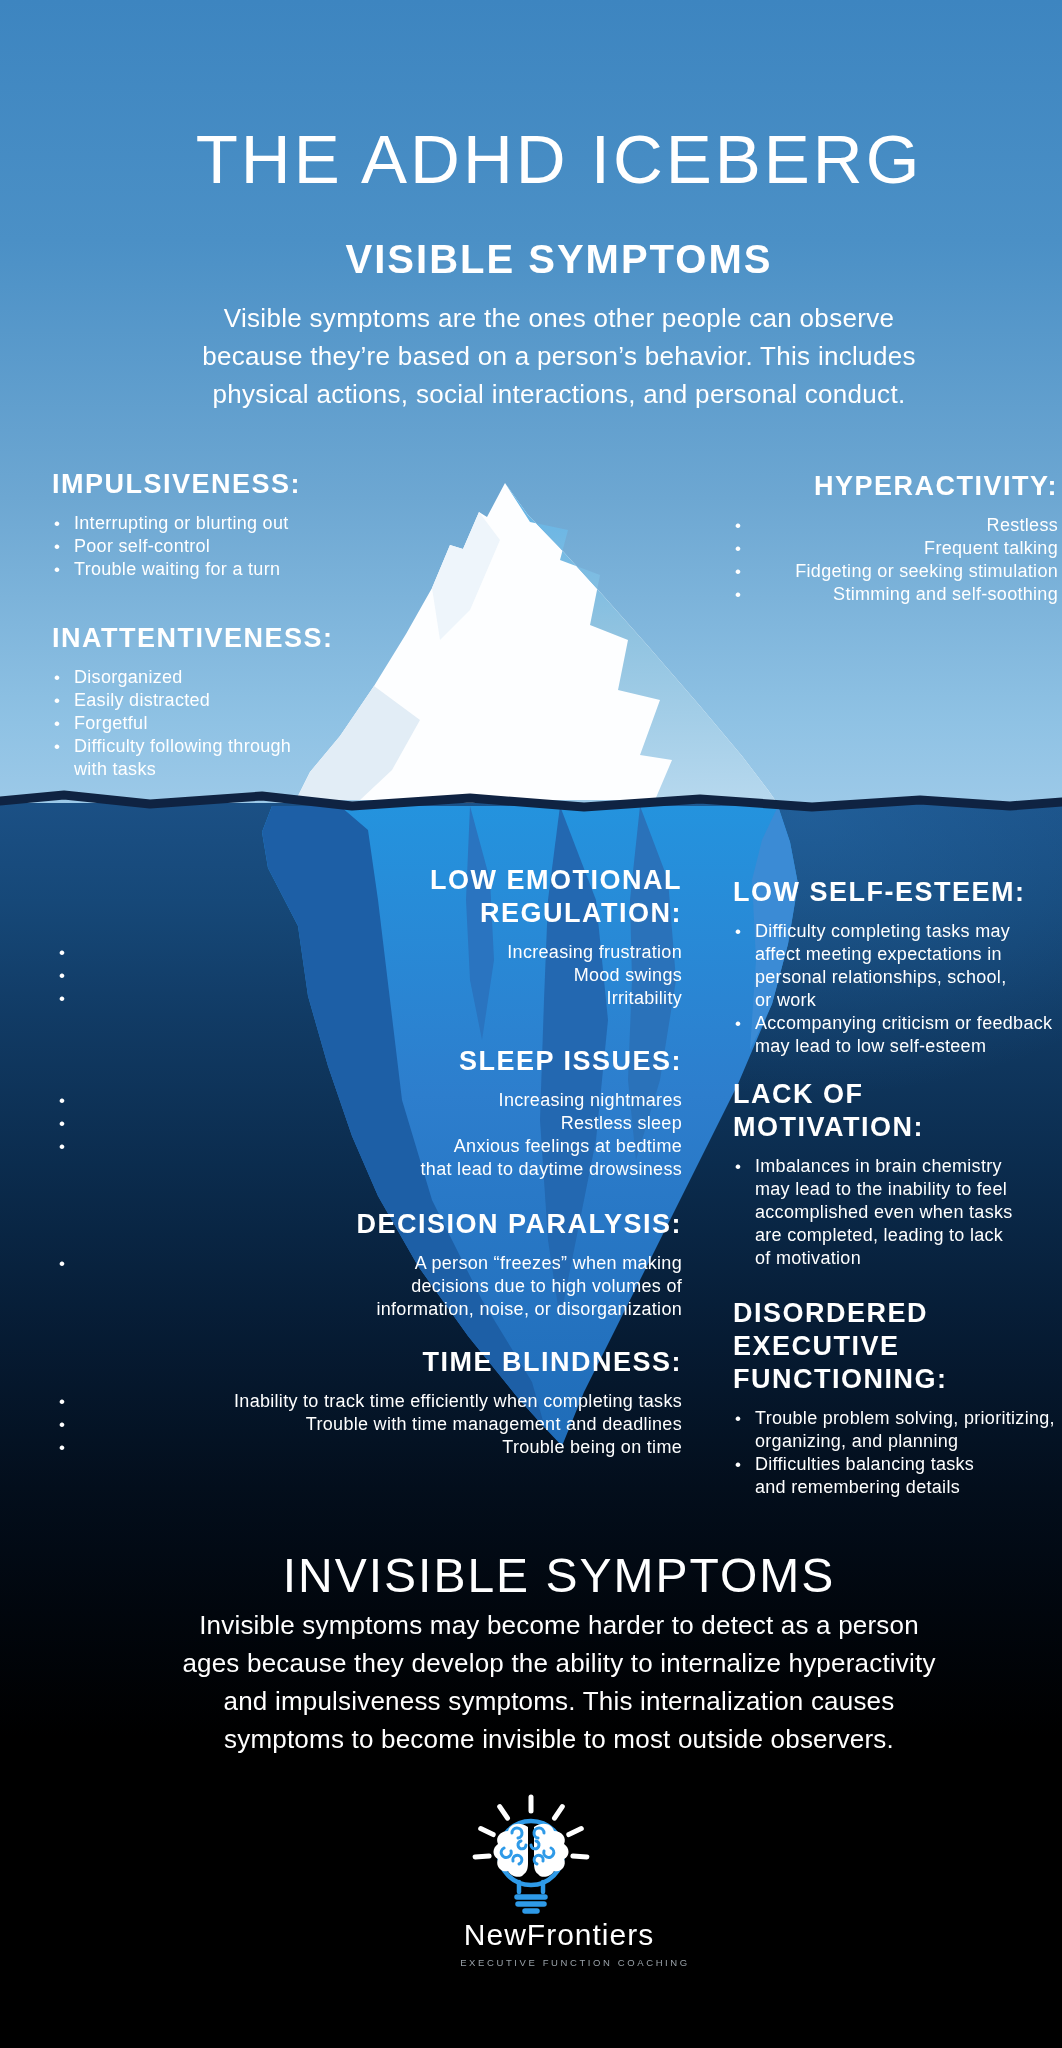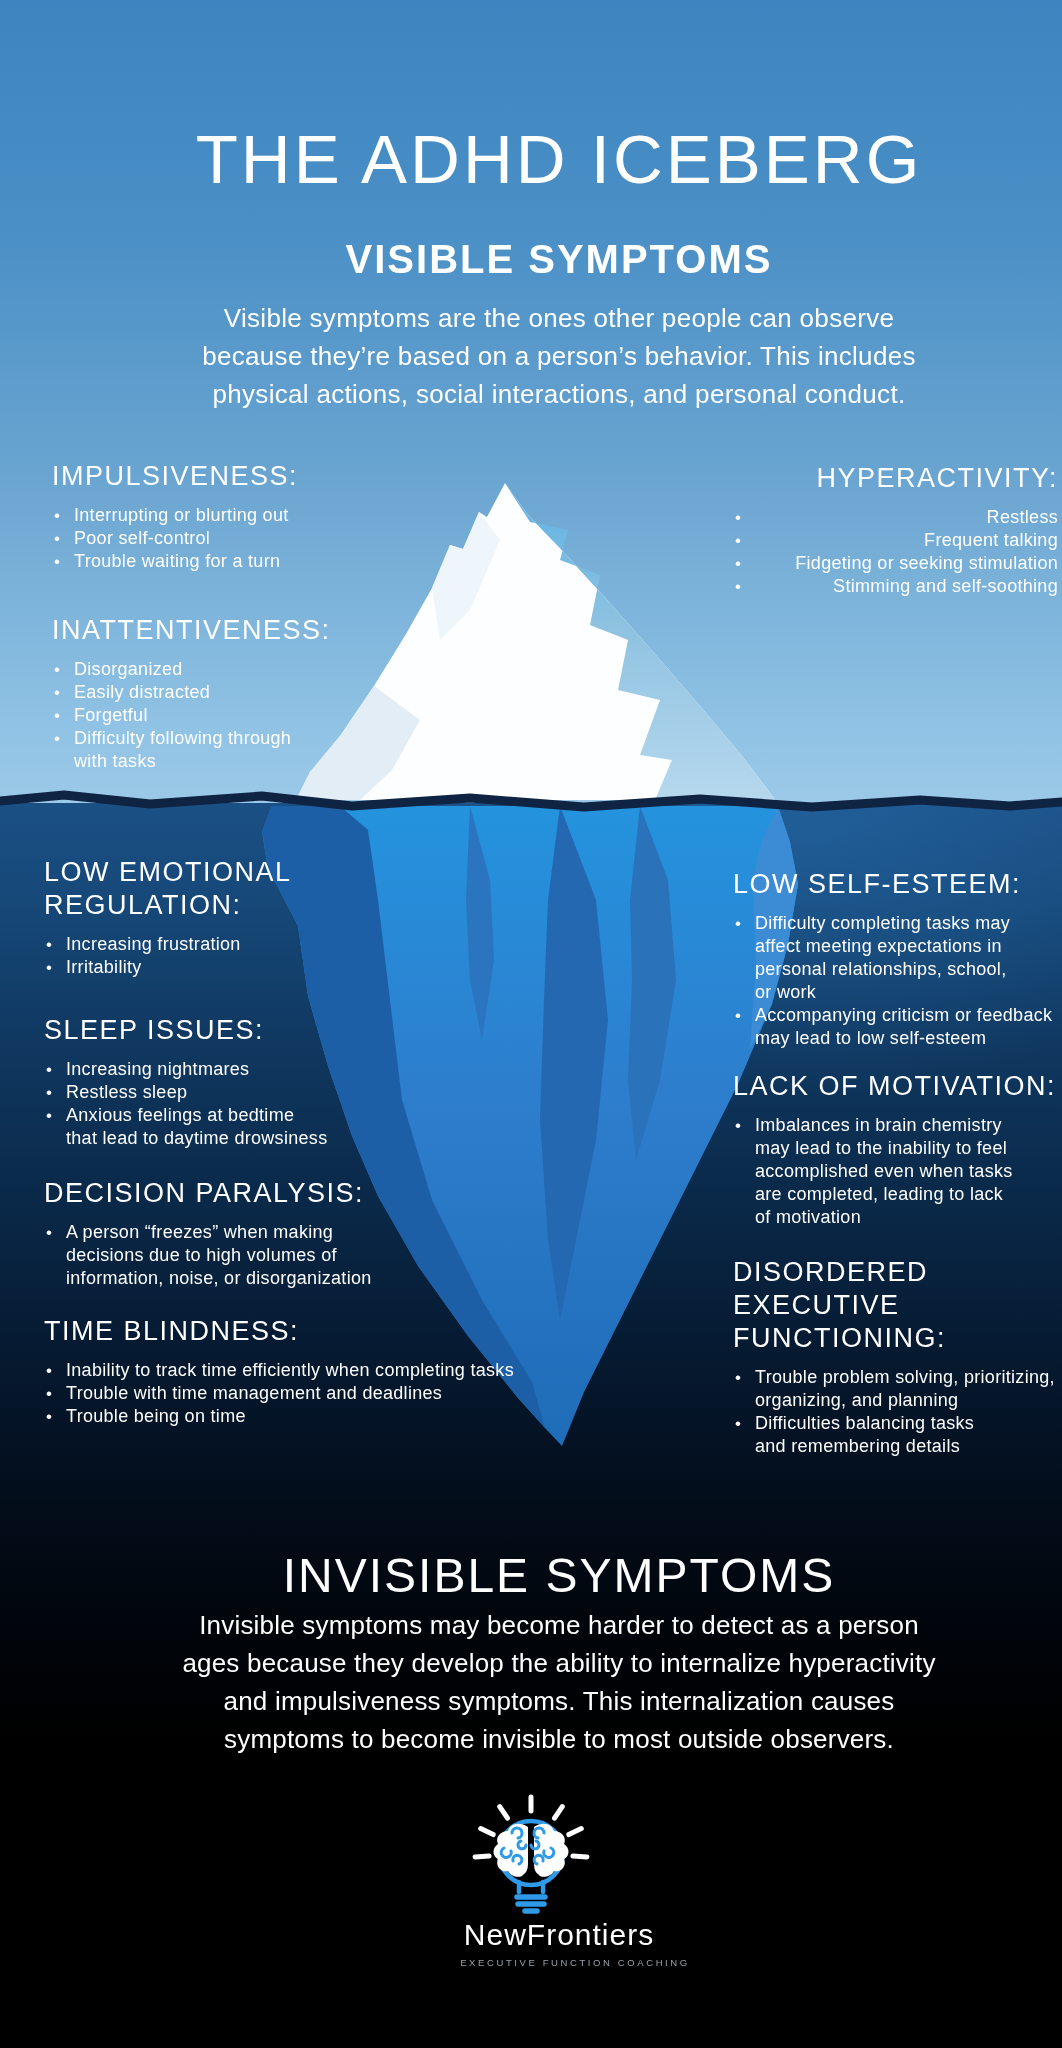--- a/index.html
+++ b/index.html
@@ -25,24 +25,24 @@
   .centered{position:absolute;left:0;width:1062px;text-align:center;padding-left:28px;}
   .title{top:74px;font-size:69px;font-weight:400;letter-spacing:3px;}
   .vis-heading{top:204px;font-size:40px;font-weight:700;letter-spacing:2px;}
   .vis-desc{top:273px;font-size:26px;line-height:38px;letter-spacing:.3px;white-space:pre-line;}
   .inv-heading{top:1508px;font-size:48px;font-weight:400;letter-spacing:2px;}
   .inv-desc{top:1580px;font-size:26px;line-height:38px;letter-spacing:.2px;white-space:pre-line;}
   
   .col{position:absolute;}
   .col-tl{left:52px;top:456px;width:380px;}
   .col-tr{left:733px;top:458px;width:325px;text-align:right;}
-  .col-bl{left:44px;top:852px;width:625px;}
+  .col-bl{left:57px;top:852px;width:625px;text-align:right;}
   .col-br{left:733px;top:864px;width:330px;}
   .sec h3{
-    margin:4px 0 11px 0;font-size:27px;font-weight:400;letter-spacing:1.5px;
+    margin:12px 0 11px 0;font-size:27px;font-weight:700;letter-spacing:1.5px;
     line-height:33px;white-space:pre-line;
   }
   .sec ul{list-style:none;margin:0;padding:0;}
   .sec li{
     position:relative;padding-left:22px;font-size:18px;line-height:23px;
     letter-spacing:.3px;white-space:pre-line;
   }
   .sec li::before{content:"•";position:absolute;left:2px;top:0;font-size:17px;}
   .mt41{margin-top:41px}.mt35{margin-top:35px}.mt27{margin-top:27px}
   .mt25{margin-top:25px}.mt20{margin-top:20px}
@@ -138,20 +138,21 @@
       </ul>
     </div>
   </section>
 
   <section class="col col-bl">
     <div class="sec">
       <h3>LOW EMOTIONAL
 REGULATION:</h3>
       <ul>
         <li>Increasing frustration</li>
+        <li>Mood swings</li>
         <li>Irritability</li>
       </ul>
     </div>
     <div class="sec mt35">
       <h3>SLEEP ISSUES:</h3>
       <ul>
         <li>Increasing nightmares</li>
         <li>Restless sleep</li>
         <li>Anxious feelings at bedtime
 that lead to daytime drowsiness</li>

